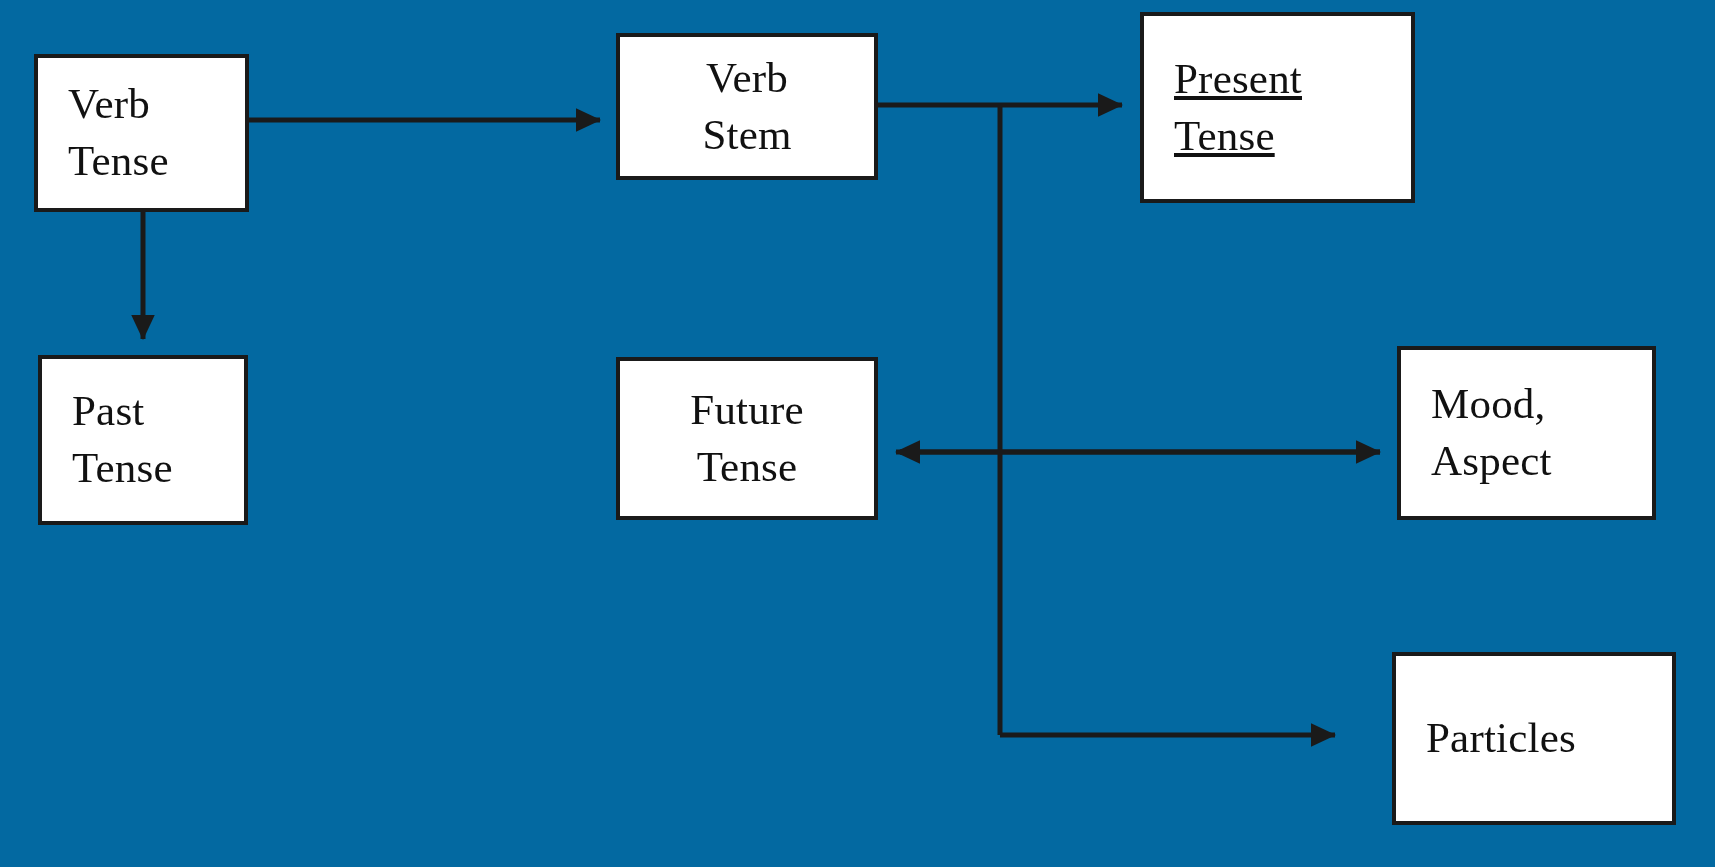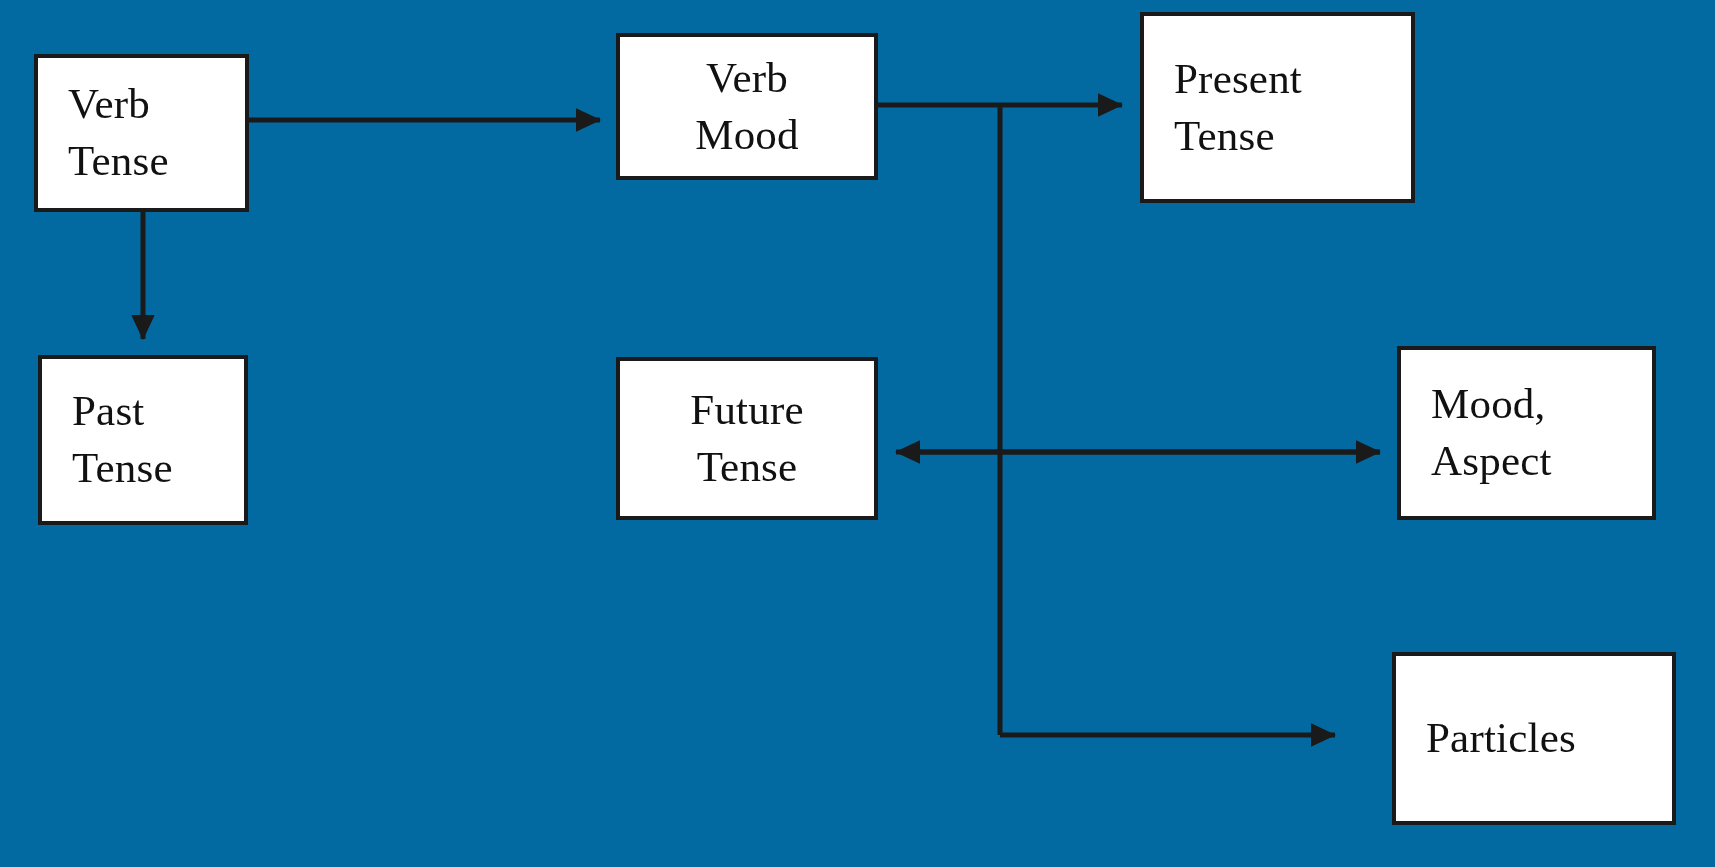--- a/index.html
+++ b/index.html
@@ -88,24 +88,24 @@
     </g>
   </svg>
 
   <div class="node align-left" id="node-verb-root" style="left: 34px; top: 54px; width: 215px; height: 158px;">
     <span class="line">Verb</span>
     <span class="line">Tense</span>
   </div>
 
   <div class="node align-center" id="node-verb-stem" style="left: 616px; top: 33px; width: 262px; height: 147px;">
     <span class="line">Verb</span>
-    <span class="line">Mood</span>
+    <span class="line">Stem</span>
   </div>
 
-  <div class="node align-left" id="node-present-tense" style="left: 1140px; top: 12px; width: 275px; height: 191px;">
+  <div class="node align-left" id="node-present-tense" style="left: 1140px; top: 12px; width: 275px; height: 191px; text-decoration: underline;">
     <span class="line">Present</span>
     <span class="line">Tense</span>
   </div>
 
   <div class="node align-left" id="node-past-tense" style="left: 38px; top: 355px; width: 210px; height: 170px; text-align: right;">
     <span class="line">Past</span>
     <span class="line">Tense</span>
   </div>
 
   <div class="node align-center" id="node-future-tense" style="left: 616px; top: 357px; width: 262px; height: 163px; align-items: center;">

